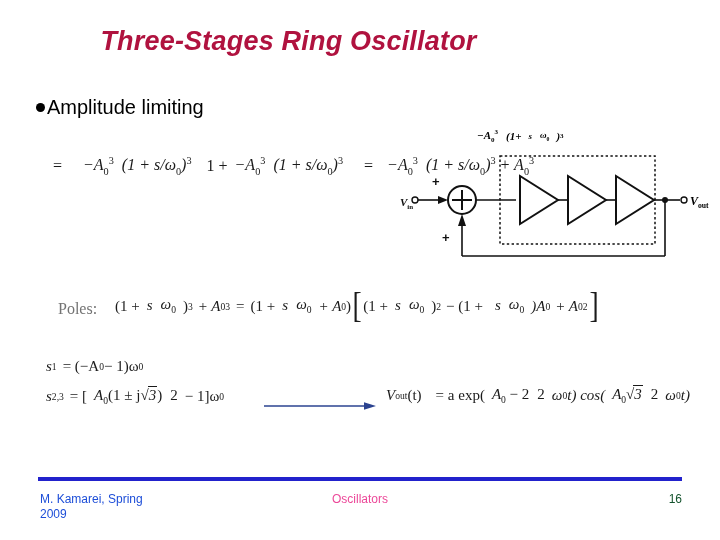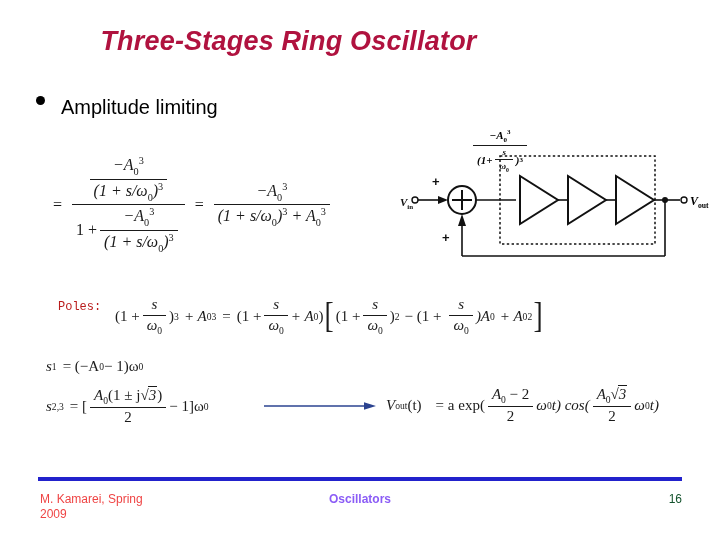--- a/index.html
+++ b/index.html
@@ -35,22 +35,22 @@
     letter-spacing: 0.2px;
     white-space: nowrap;
   }
 
   
   .bullet-row {
     position: absolute;
     top: 96px;
     left: 36px;
     display: flex;
-    align-items: flex-start;
-    gap: 16px;
+    align-items: center;
+    gap: 2px;
   }
   .bullet-dot {
     width: 9px;
     height: 9px;
     border-radius: 50%;
     background: #000000;
     flex: none;
   }
   .bullet-text {
     font-size: 20px;
@@ -59,21 +59,20 @@
 
   
   .math {
     font-family: "Liberation Serif", serif;
     font-style: italic;
     color: #1a1a1a;
   }
   .mathup { font-style: normal; }
   .frac {
     display: inline-flex;
-    flex-direction: column;
     align-items: center;
     vertical-align: middle;
     margin: 0 3px;
   }
   .frac .num, .frac .den {
     padding: 0 4px;
     line-height: 1.18;
     white-space: nowrap;
   }
   .frac .bar {
@@ -105,23 +104,23 @@
     left: 46px;
     top: 155px;
     font-size: 16px;
   }
 
   
   #eq-poles-label {
     position: absolute;
     left: 58px;
     top: 300px;
-    font-size: 12px;
-    font-family: Liberation Mono, monospace;
-    color: #b91c1c;
+    font-size: 16px;
+    font-family: Liberation Serif, serif;
+    color: #737373;
   }
   #eq-poles {
     position: absolute;
     left: 115px;
     top: 296px;
     font-size: 15px;
   }
 
   
   #eq-s1 {
@@ -192,31 +191,30 @@
     height: 4px;
     background: #2222CC;
   }
   #footer-left {
     position: absolute;
     left: 40px;
     top: 492px;
     width: 230px;
     font-size: 12px;
     line-height: 1.25;
-    color: #ef4444;
+    color: #1d4ed8;
   }
   #footer-center {
     position: absolute;
     left: 0;
     top: 492px;
     width: 720px;
     text-align: center;
     font-size: 12px;
-    color: #8b5cf6;
-    font-weight: bold;
+    color: #ec4899;
   }
   #footer-right {
     position: absolute;
     right: 38px;
     top: 492px;
     font-size: 12px;
     color: #14532d;
   }
 </style>
 </head>

